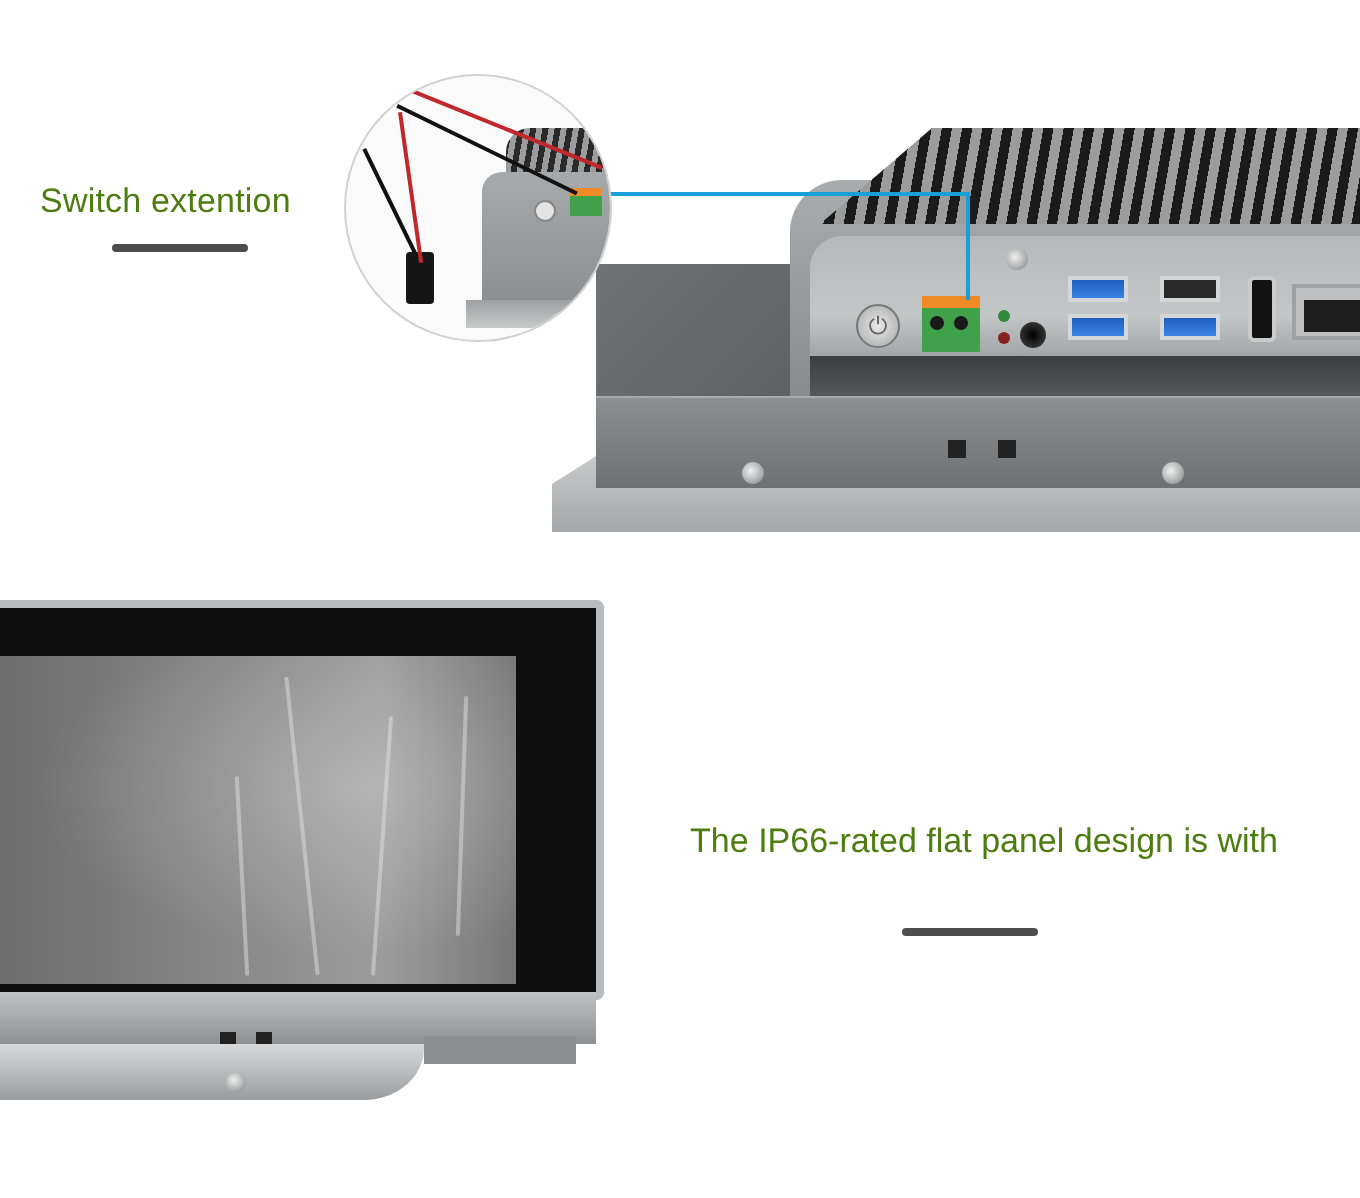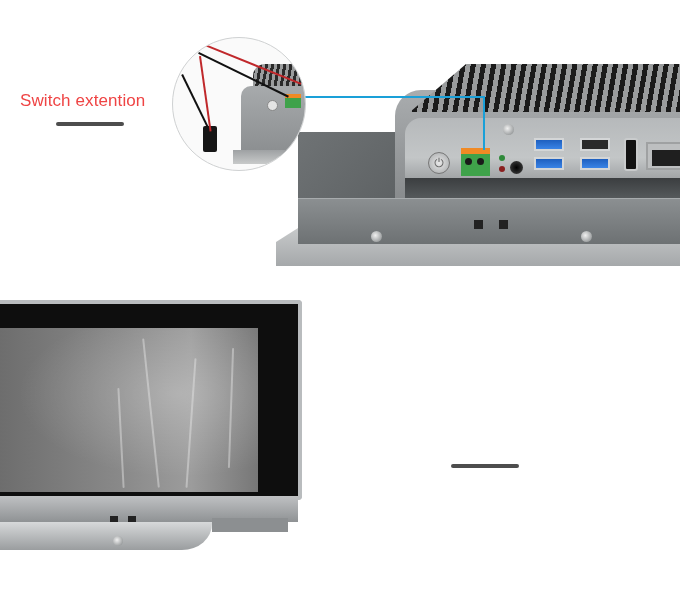--- a/index.html
+++ b/index.html
@@ -1,19 +1,19 @@
 <!DOCTYPE html>
 <html><head>
   <meta charset="utf-8">
   <style>
     * { box-sizing: border-box; margin: 0; padding: 0; }
     html, body { width: 680px; height: 599px; background: #ffffff; overflow: hidden; }
     body { position: relative; font-family: "Liberation Sans", sans-serif; }
 
-    .label { position: absolute; color: #ef4444; }
+    .label { position: absolute; color: #4d7c0f; }
     .label-switch { left: 20px; top: 91px; font-size: 17px; letter-spacing: 0.1px; }
     .underline { position: absolute; height: 4px; border-radius: 2px; background: #4d4d4d; }
     .ul-switch { left: 56px; top: 122px; width: 68px; }
 
     .label-ip66 { left: 322px; top: 408px; width: 340px; text-align: center; font-size: 17px; line-height: 25px; }
     .ul-ip66 { left: 451px; top: 464px; width: 68px; }
 
     
     .front-frame {
       position: absolute; left: 276px; top: 226px; width: 420px; height: 40px;
@@ -181,14 +181,15 @@
   </div>
   <div class="panel-bezel-bottom"></div>
   <div class="vent" style="left:110px; top:516px; width:8px; height:8px;"></div>
   <div class="vent" style="left:128px; top:516px; width:8px; height:8px;"></div>
   <div class="panel-stand"></div>
   <div class="panel-side"></div>
   <div class="screw" style="left:113px; top:536px; width:10px; height:10px;"></div>
 </div>
 
 <div class="label label-ip66">
+  <div>The IP66-rated flat panel design is with</div>
 </div>
 <div class="underline ul-ip66"></div>
 
 </body></html>

